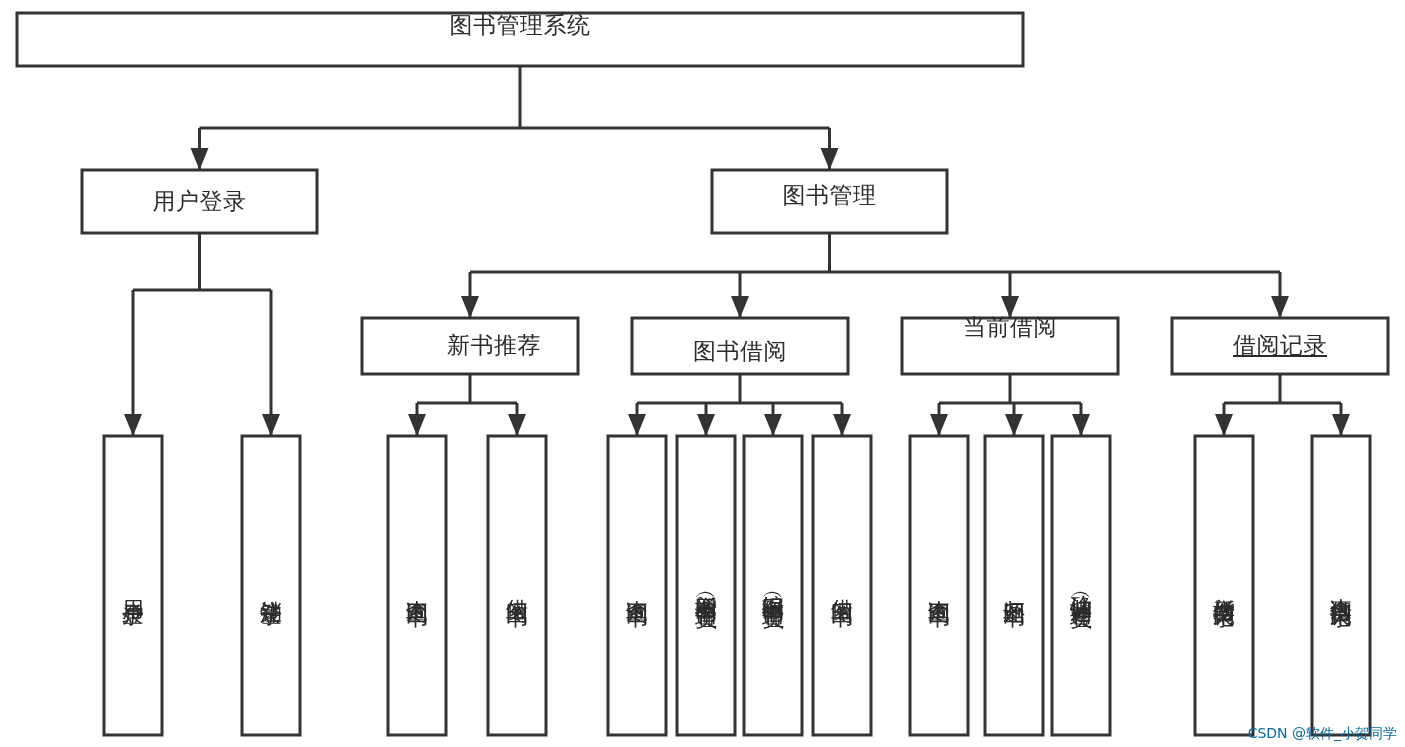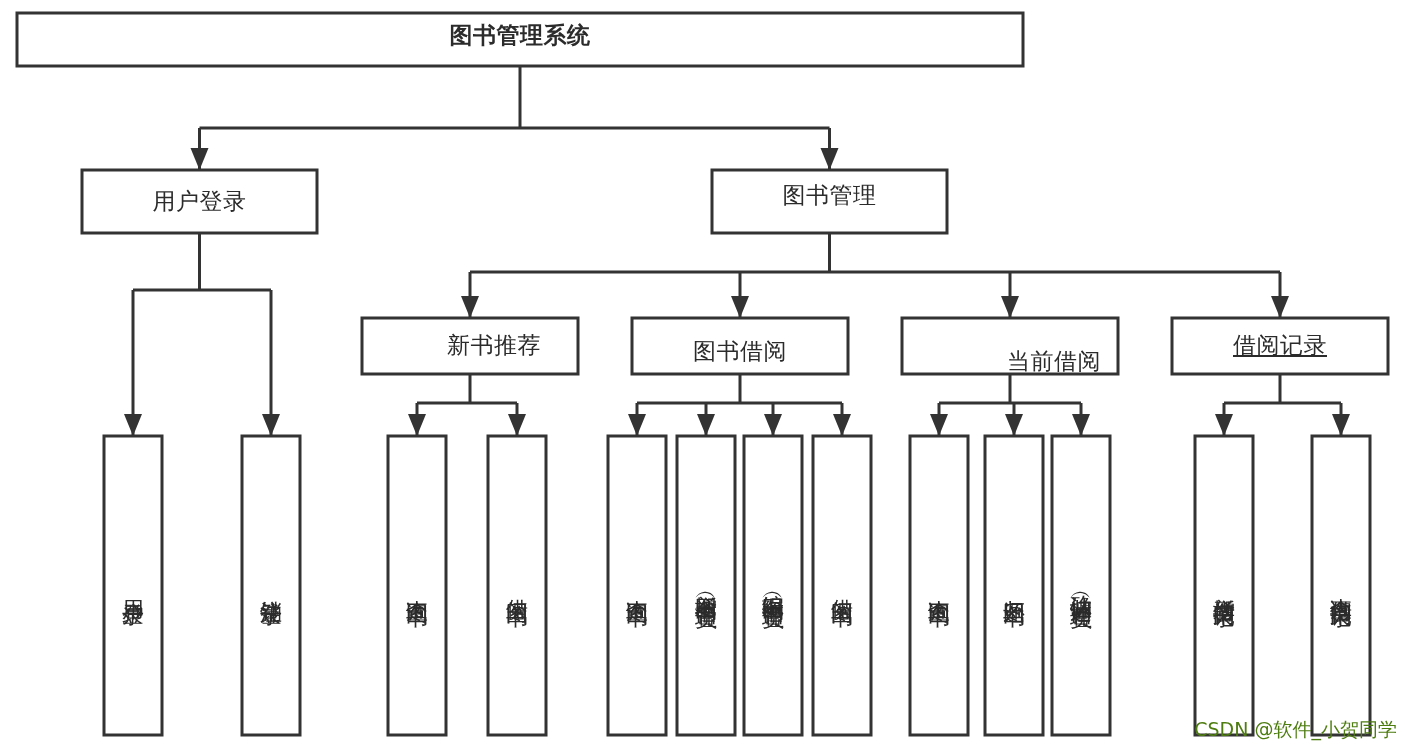--- a/index.html
+++ b/index.html
@@ -55,22 +55,22 @@
   .node-label.vertical {
     writing-mode: vertical-rl;
     text-orientation: upright;
     letter-spacing: 2px;
     font-size: 22px;
   }
   .watermark {
     position: absolute;
     right: 8px;
     bottom: 4px;
-    color: #4d7c0f;
-    font-size: 19px;
+    color: #0369a1;
+    font-size: 14px;
     font-family: "DejaVu Sans", "Liberation Sans", sans-serif;
     white-space: pre;
     user-select: none;
     margin-left: 8px;
   }
 </style>
 </head>
 <body>
 
 <div id="diagram-root">
@@ -148,26 +148,26 @@
         <rect x="813" y="436" width="58" height="299" class="node-box"></rect>
         <rect x="910" y="436" width="58" height="299" class="node-box"></rect>
         <rect x="985" y="436" width="58" height="299" class="node-box"></rect>
         <rect x="1052" y="436" width="58" height="299" class="node-box"></rect>
         <rect x="1195" y="436" width="58" height="299" class="node-box"></rect>
         <rect x="1312" y="436" width="58" height="299" class="node-box"></rect>
       </g>
   </svg>
 
   <div id="label-layer">
-      <div class="node-label" style="left: 17px; top: 12px; width: 1006px; height: 47px; font-weight: bold;">图书管理系统</div>
+      <div class="node-label" style="left: 17px; top: 2px; width: 1006px; height: 47px;">图书管理系统</div>
       <div class="node-label" style="left: 82px; top: 170px; width: 235px; height: 63px;">用户登录</div>
       <div class="node-label" style="left: 712px; top: 170px; width: 235px; height: 51px;">图书管理</div>
       <div class="node-label" style="left: 364px; top: 318px; width: 260px; height: 56px;">新书推荐</div>
       <div class="node-label" style="left: 632px; top: 318px; width: 216px; height: 68px;">图书借阅</div>
-      <div class="node-label" style="left: 902px; top: 334px; width: 216px; height: 56px; padding-left: 44px;">当前借阅</div>
+      <div class="node-label" style="left: 902px; top: 300px; width: 216px; height: 56px;">当前借阅</div>
       <div class="node-label" style="left: 1172px; top: 318px; width: 216px; height: 56px; text-decoration: underline;">借阅记录</div>
       <div class="node-label vertical" style="left: 104px; top: 436px; width: 58px; height: 299px;">用户登录</div>
       <div class="node-label vertical" style="left: 242px; top: 436px; width: 58px; height: 299px;">注销登录</div>
       <div class="node-label vertical" style="left: 388px; top: 436px; width: 58px; height: 299px;">查询图书</div>
       <div class="node-label vertical" style="left: 488px; top: 436px; width: 58px; height: 299px;">借阅图书</div>
       <div class="node-label vertical" style="left: 608px; top: 436px; width: 58px; height: 299px;">查询图书</div>
       <div class="node-label vertical" style="left: 677px; top: 436px; width: 58px; height: 299px;">新增图书（管理员）</div>
       <div class="node-label vertical" style="left: 744px; top: 436px; width: 58px; height: 299px;">编辑图书（管理员）</div>
       <div class="node-label vertical" style="left: 813px; top: 436px; width: 58px; height: 299px;">借阅图书</div>
       <div class="node-label vertical" style="left: 910px; top: 436px; width: 58px; height: 299px;">查询图书</div>

